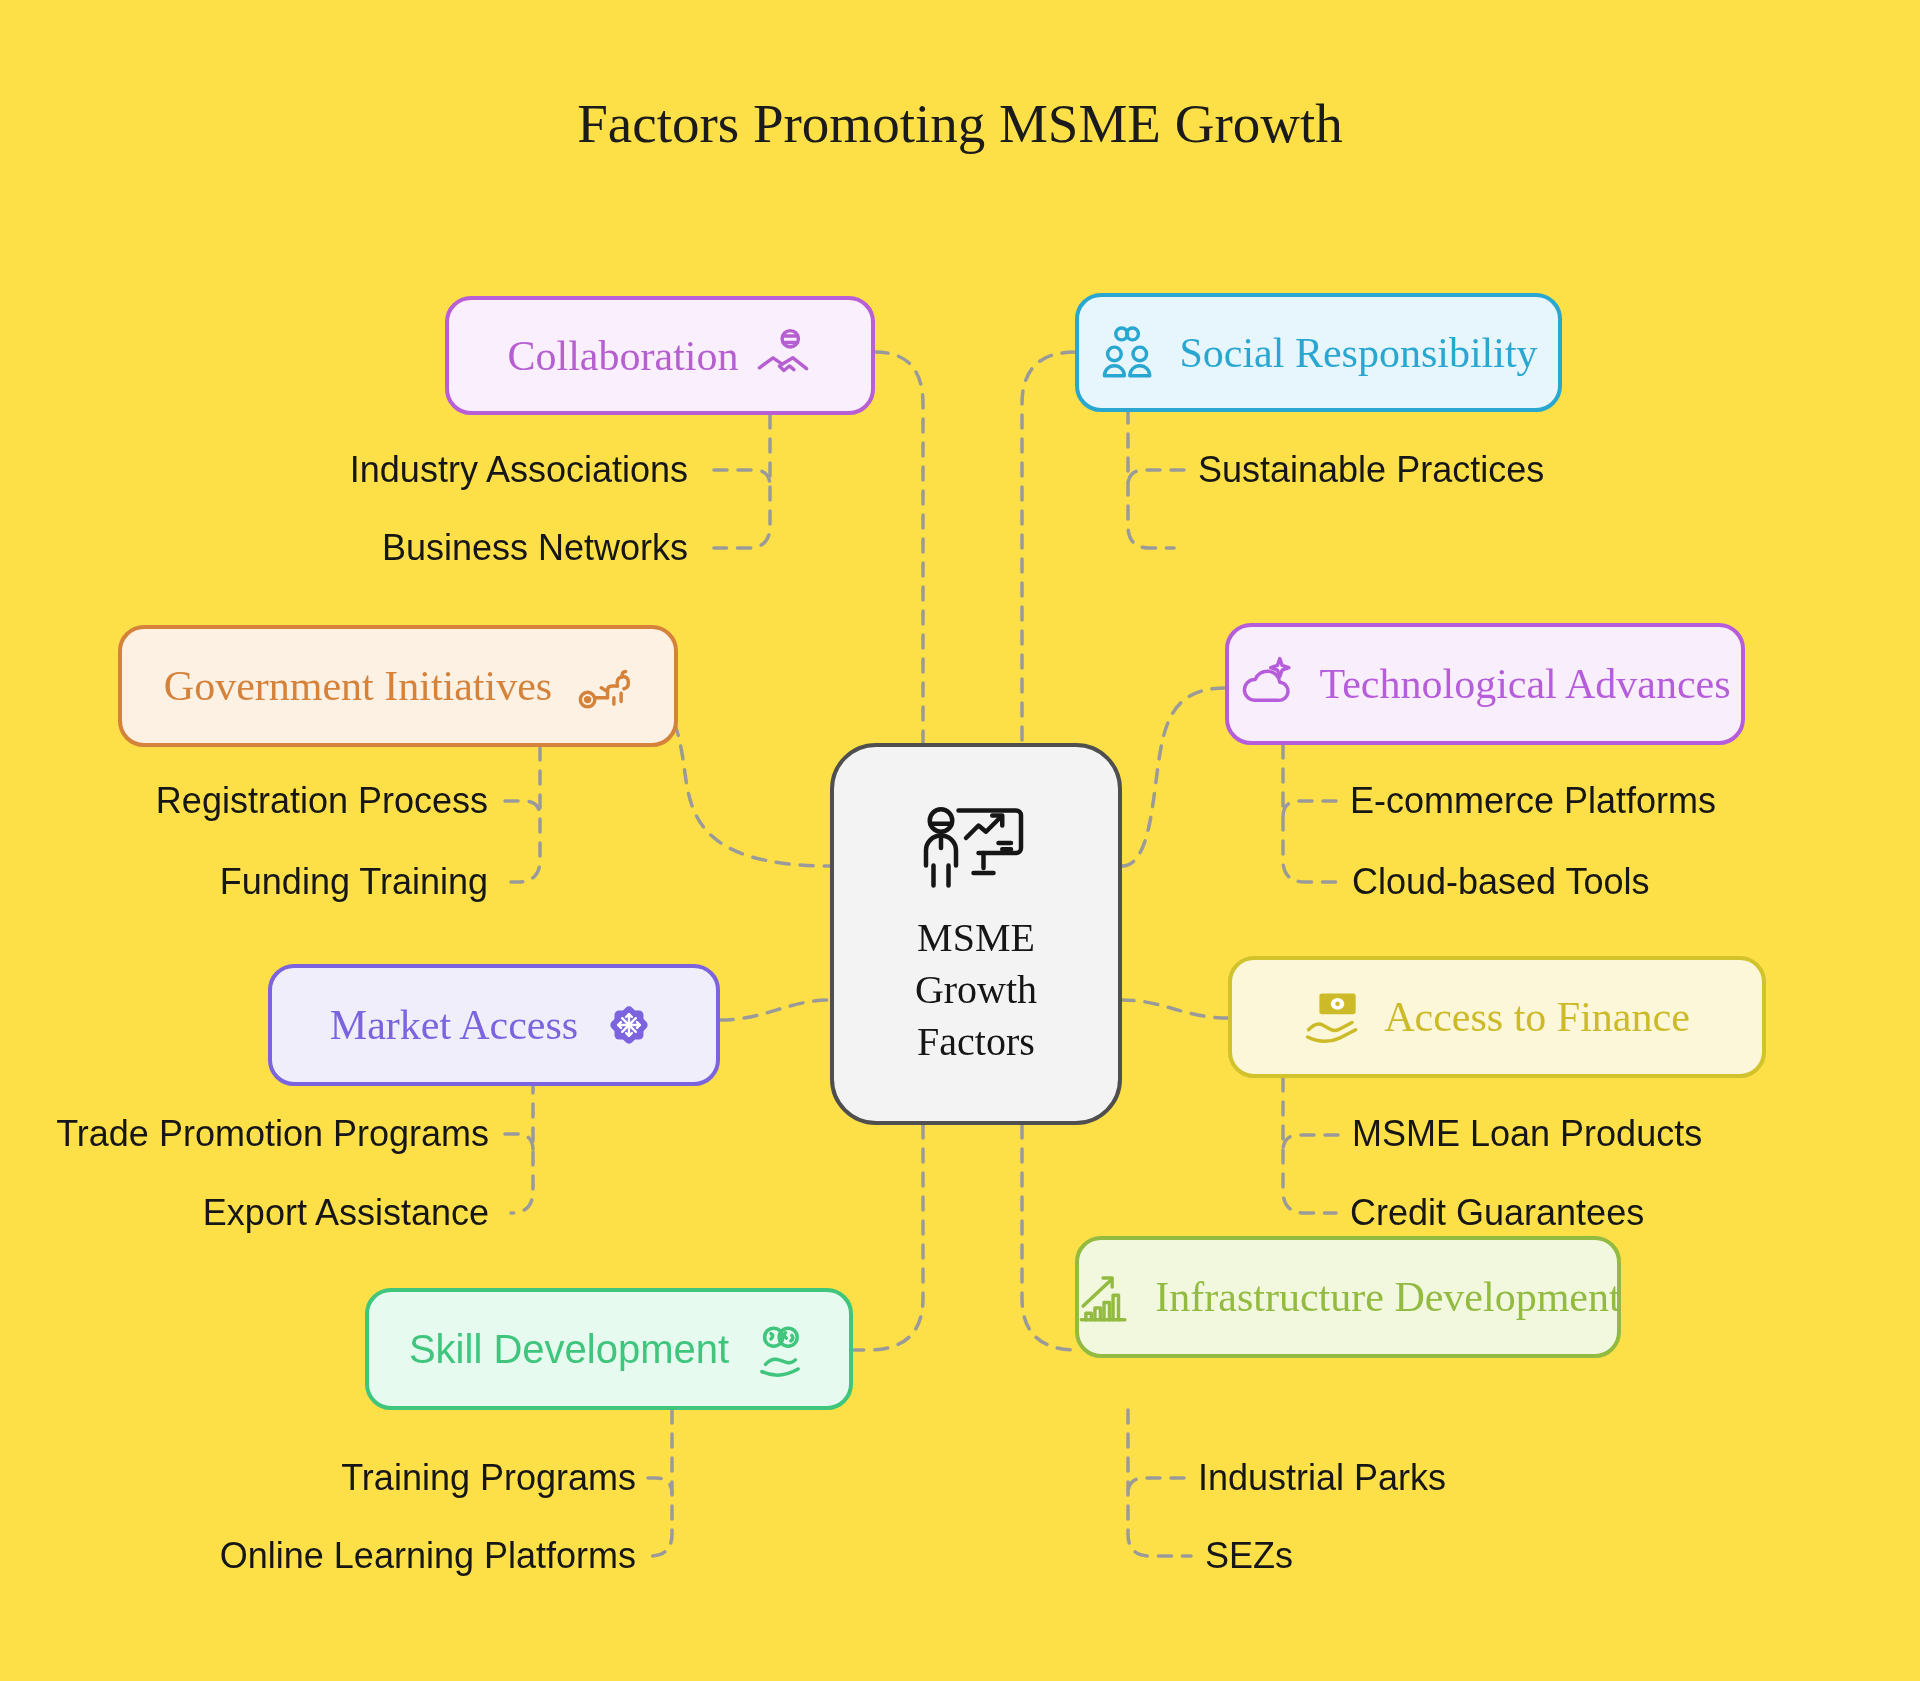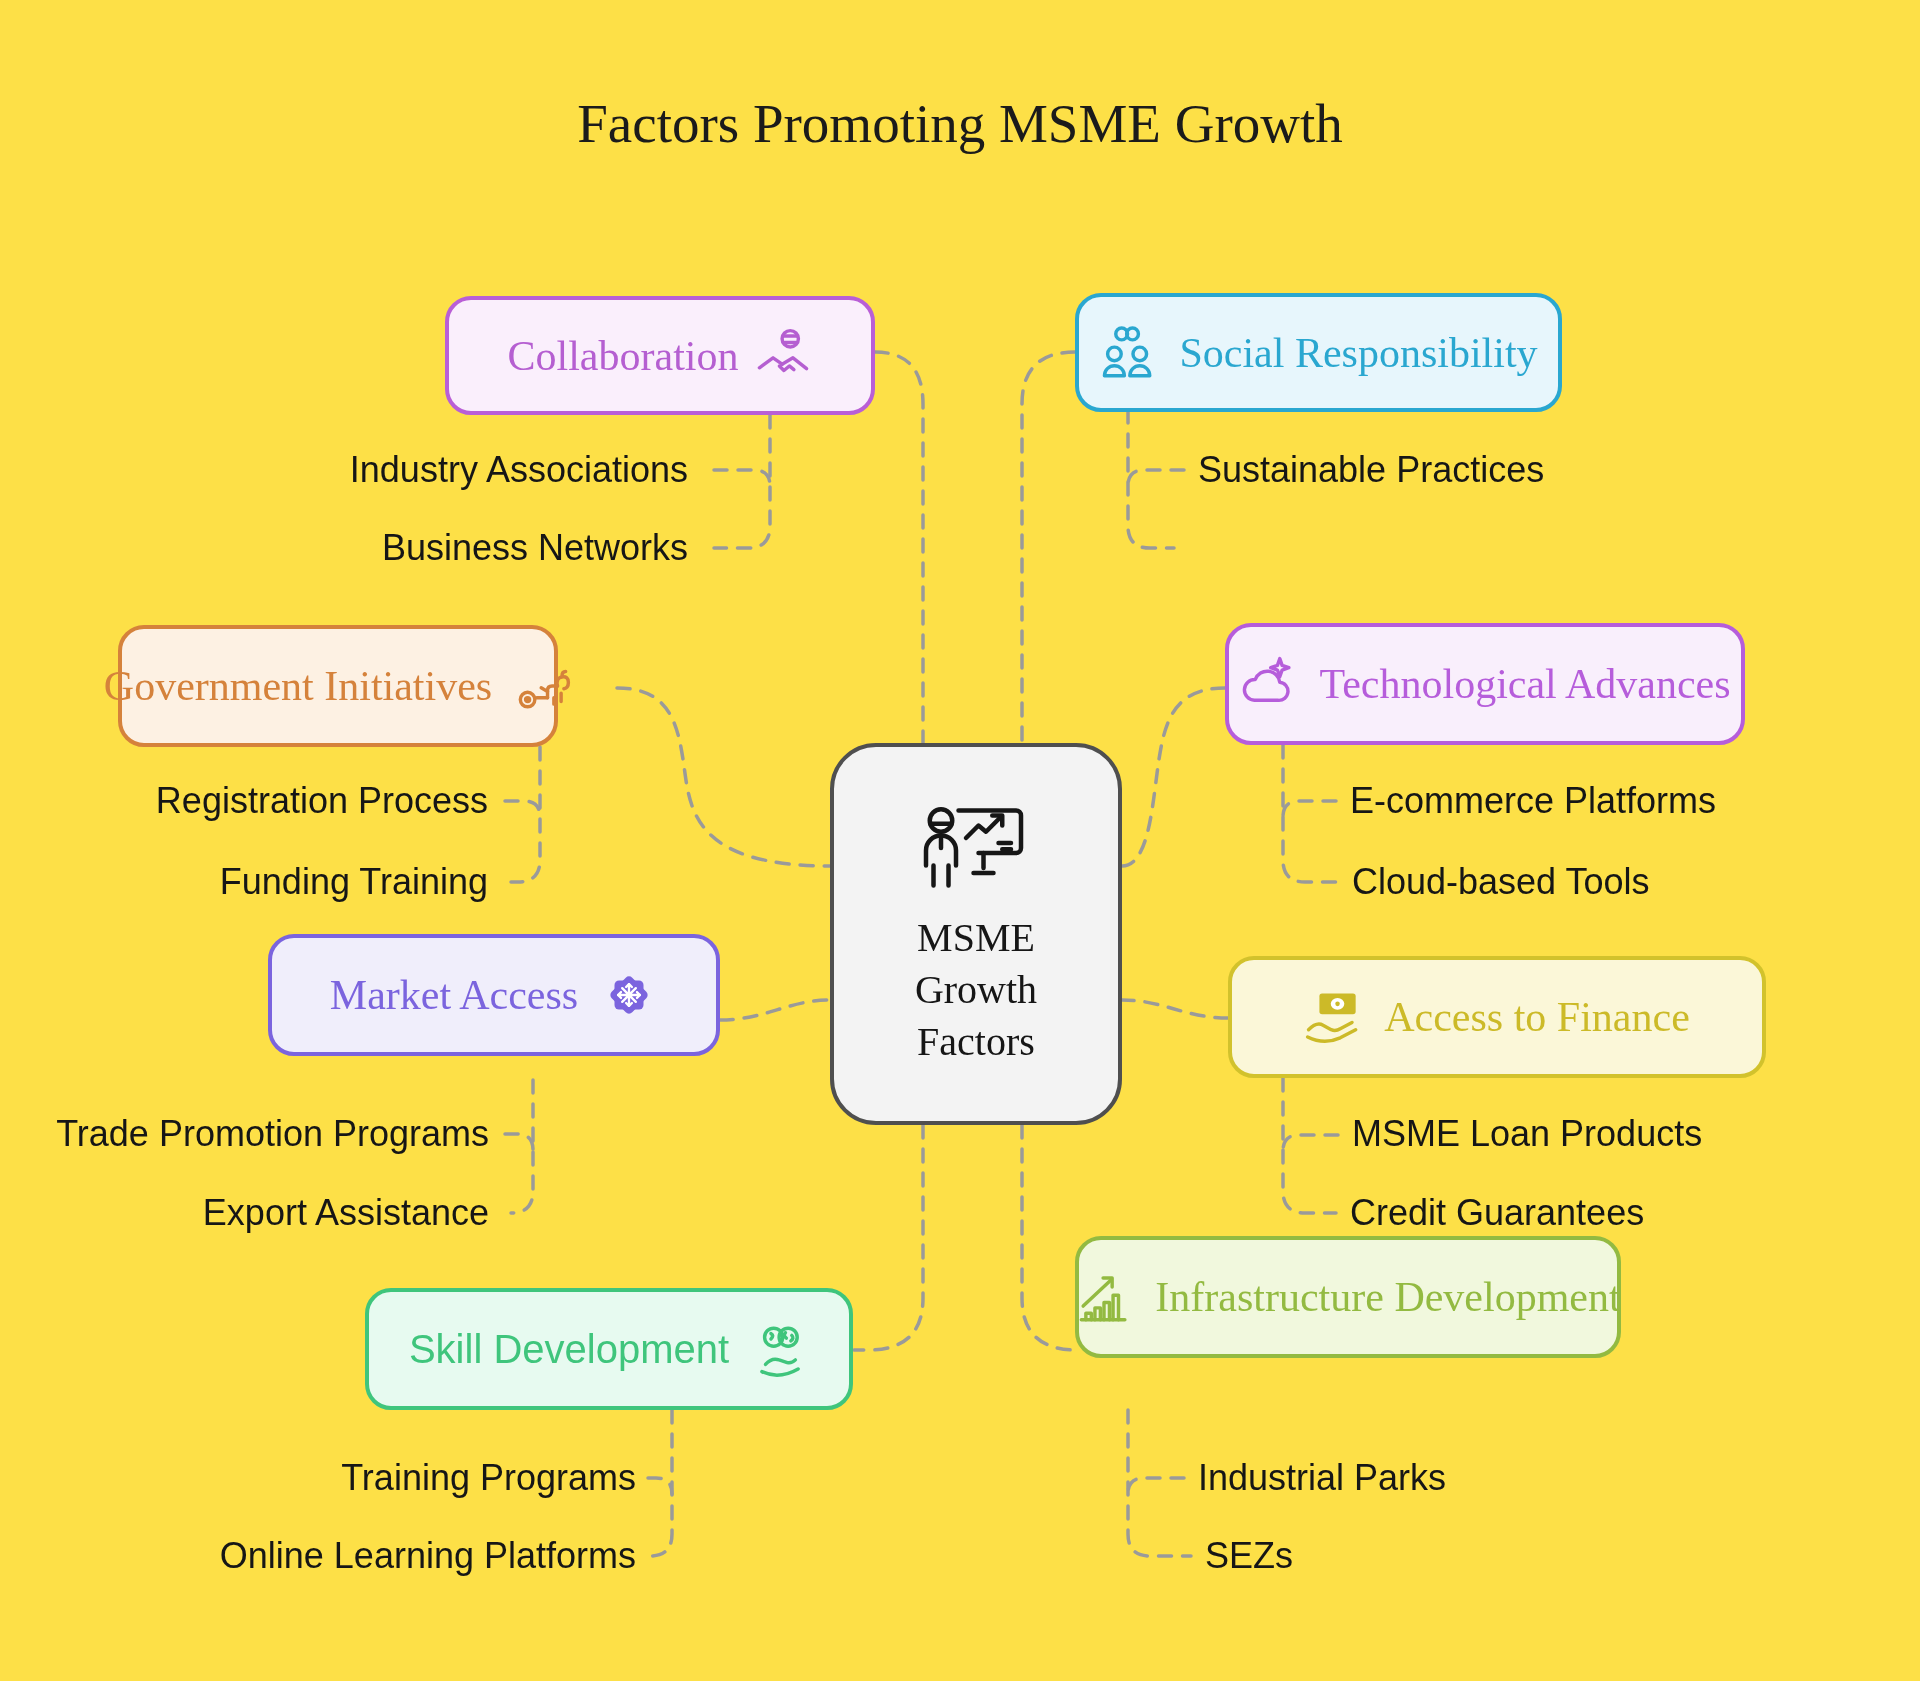--- a/index.html
+++ b/index.html
@@ -12,23 +12,23 @@
          stroke-dasharray:13 11;stroke-linecap:round;}
   .branch{position:absolute;z-index:2;display:flex;align-items:center;justify-content:center;
           gap:22px;border-radius:26px;border:4px solid var(--bc);background:var(--bg);
           color:var(--tc);font-family:"Liberation Serif",serif;font-size:42px;box-sizing:border-box;}
   .branch .bicon{display:block;line-height:0;}
   .branch .bicon svg{display:block;width:58px;height:58px;}
   .blabel{white-space:nowrap;}
   .sans .blabel{font-family:"Liberation Sans",sans-serif;font-size:40px;}
   .p0{left:445px;top:296px;width:430px;height:119px;gap:16px;}
   .p1{left:1075px;top:293px;width:487px;height:119px;}
-  .p2{left:118px;top:625px;width:440px;height:122px;}
+  .p2{left:118px;top:625px;width:560px;height:122px;}
   .p3{left:1225px;top:623px;width:520px;height:122px;}
-  .p4{left:268px;top:934px;width:452px;height:122px;justify-content:center;}
+  .p4{left:268px;top:964px;width:452px;height:122px;justify-content:center;}
   .p5{left:1228px;top:956px;width:538px;height:122px;}
   .p6{left:365px;top:1288px;width:488px;height:122px;}
   .p7{left:1075px;top:1236px;width:546px;height:122px;}
   .child{position:absolute;z-index:2;font-size:36px;color:#161616;white-space:nowrap;
          height:48px;line-height:48px;}
   .central{position:absolute;z-index:2;left:830px;top:743px;width:292px;height:382px;
            border:4px solid #4f4f4f;border-radius:46px;background:#f3f3f3;box-sizing:border-box;
            display:flex;flex-direction:column;align-items:center;justify-content:center;gap:16px;}
   .cicon svg{display:block;width:120px;height:96px;}
   .clabel{font-family:"Liberation Serif",serif;font-size:40px;line-height:1.3;

